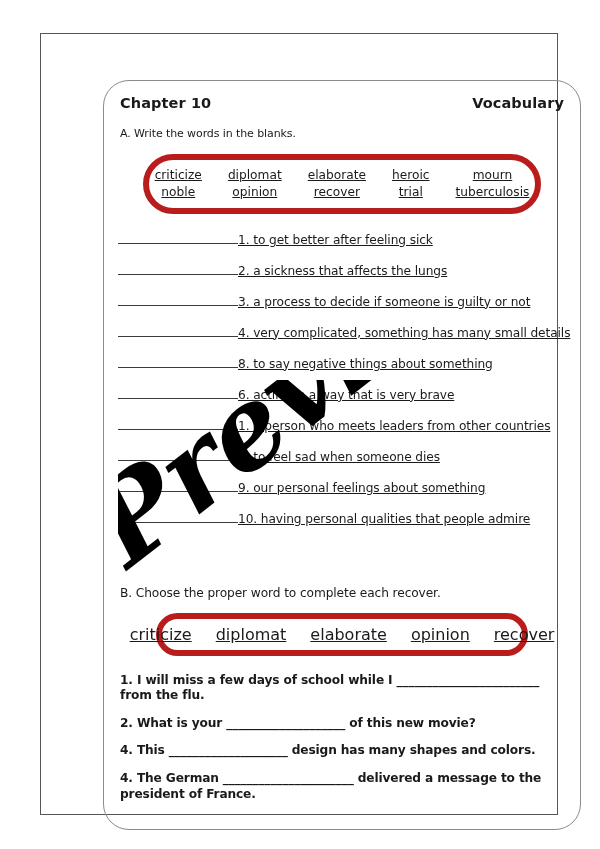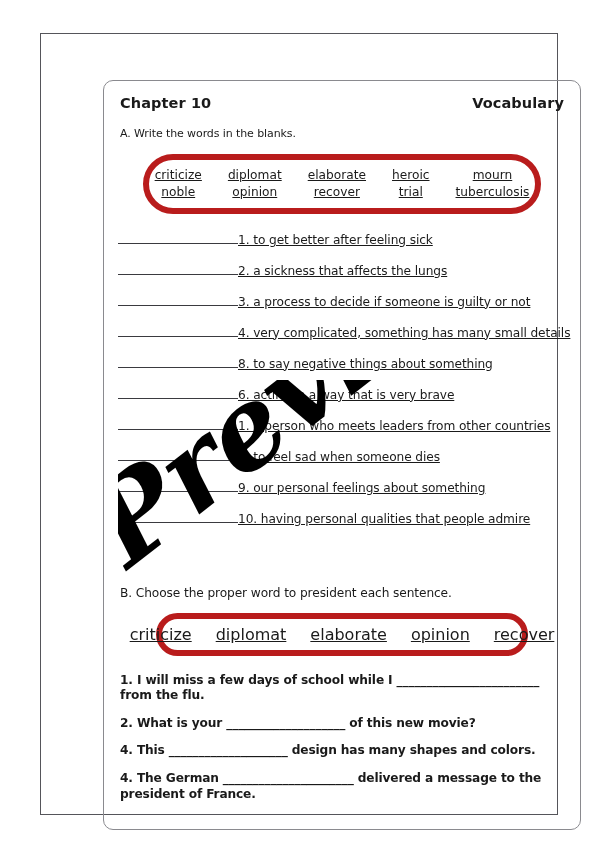--- a/index.html
+++ b/index.html
@@ -29,21 +29,21 @@
   }
 
   
   #content-box {
     position: absolute;
     left: 62px;
     top: 46px;
     width: 478px;
     height: 750px;
     border: 1px solid #8a8a8f;
-    border-radius: 10px;
+    border-radius: 26px;
     box-sizing: border-box;
     background: transparent;
     padding: 12px 14px 0 14px;
   }
 
   
   .worksheet-header {
     display: flex;
     justify-content: space-between;
     align-items: baseline;
@@ -223,21 +223,21 @@
       <li class="def-row">
         <span class="def-blank"></span>
         <span class="def-text">9. our personal feelings about something</span>
       </li>
       <li class="def-row">
         <span class="def-blank"></span>
         <span class="def-text">10. having personal qualities that people admire</span>
       </li>
     </ul>
 
-    <div class="section-b-head">B. Choose the proper word to president each sentence.</div>
+    <div class="section-b-head">B. Choose the proper word to complete each recover.</div>
 
     <div class="word-bank bank-b">
       <span class="bank-word">criticize</span>
       <span class="bank-word">diplomat</span>
       <span class="bank-word">elaborate</span>
       <span class="bank-word">opinion</span>
       <span class="bank-word">recover</span>
     </div>
 
     <ul class="sentence-list">

